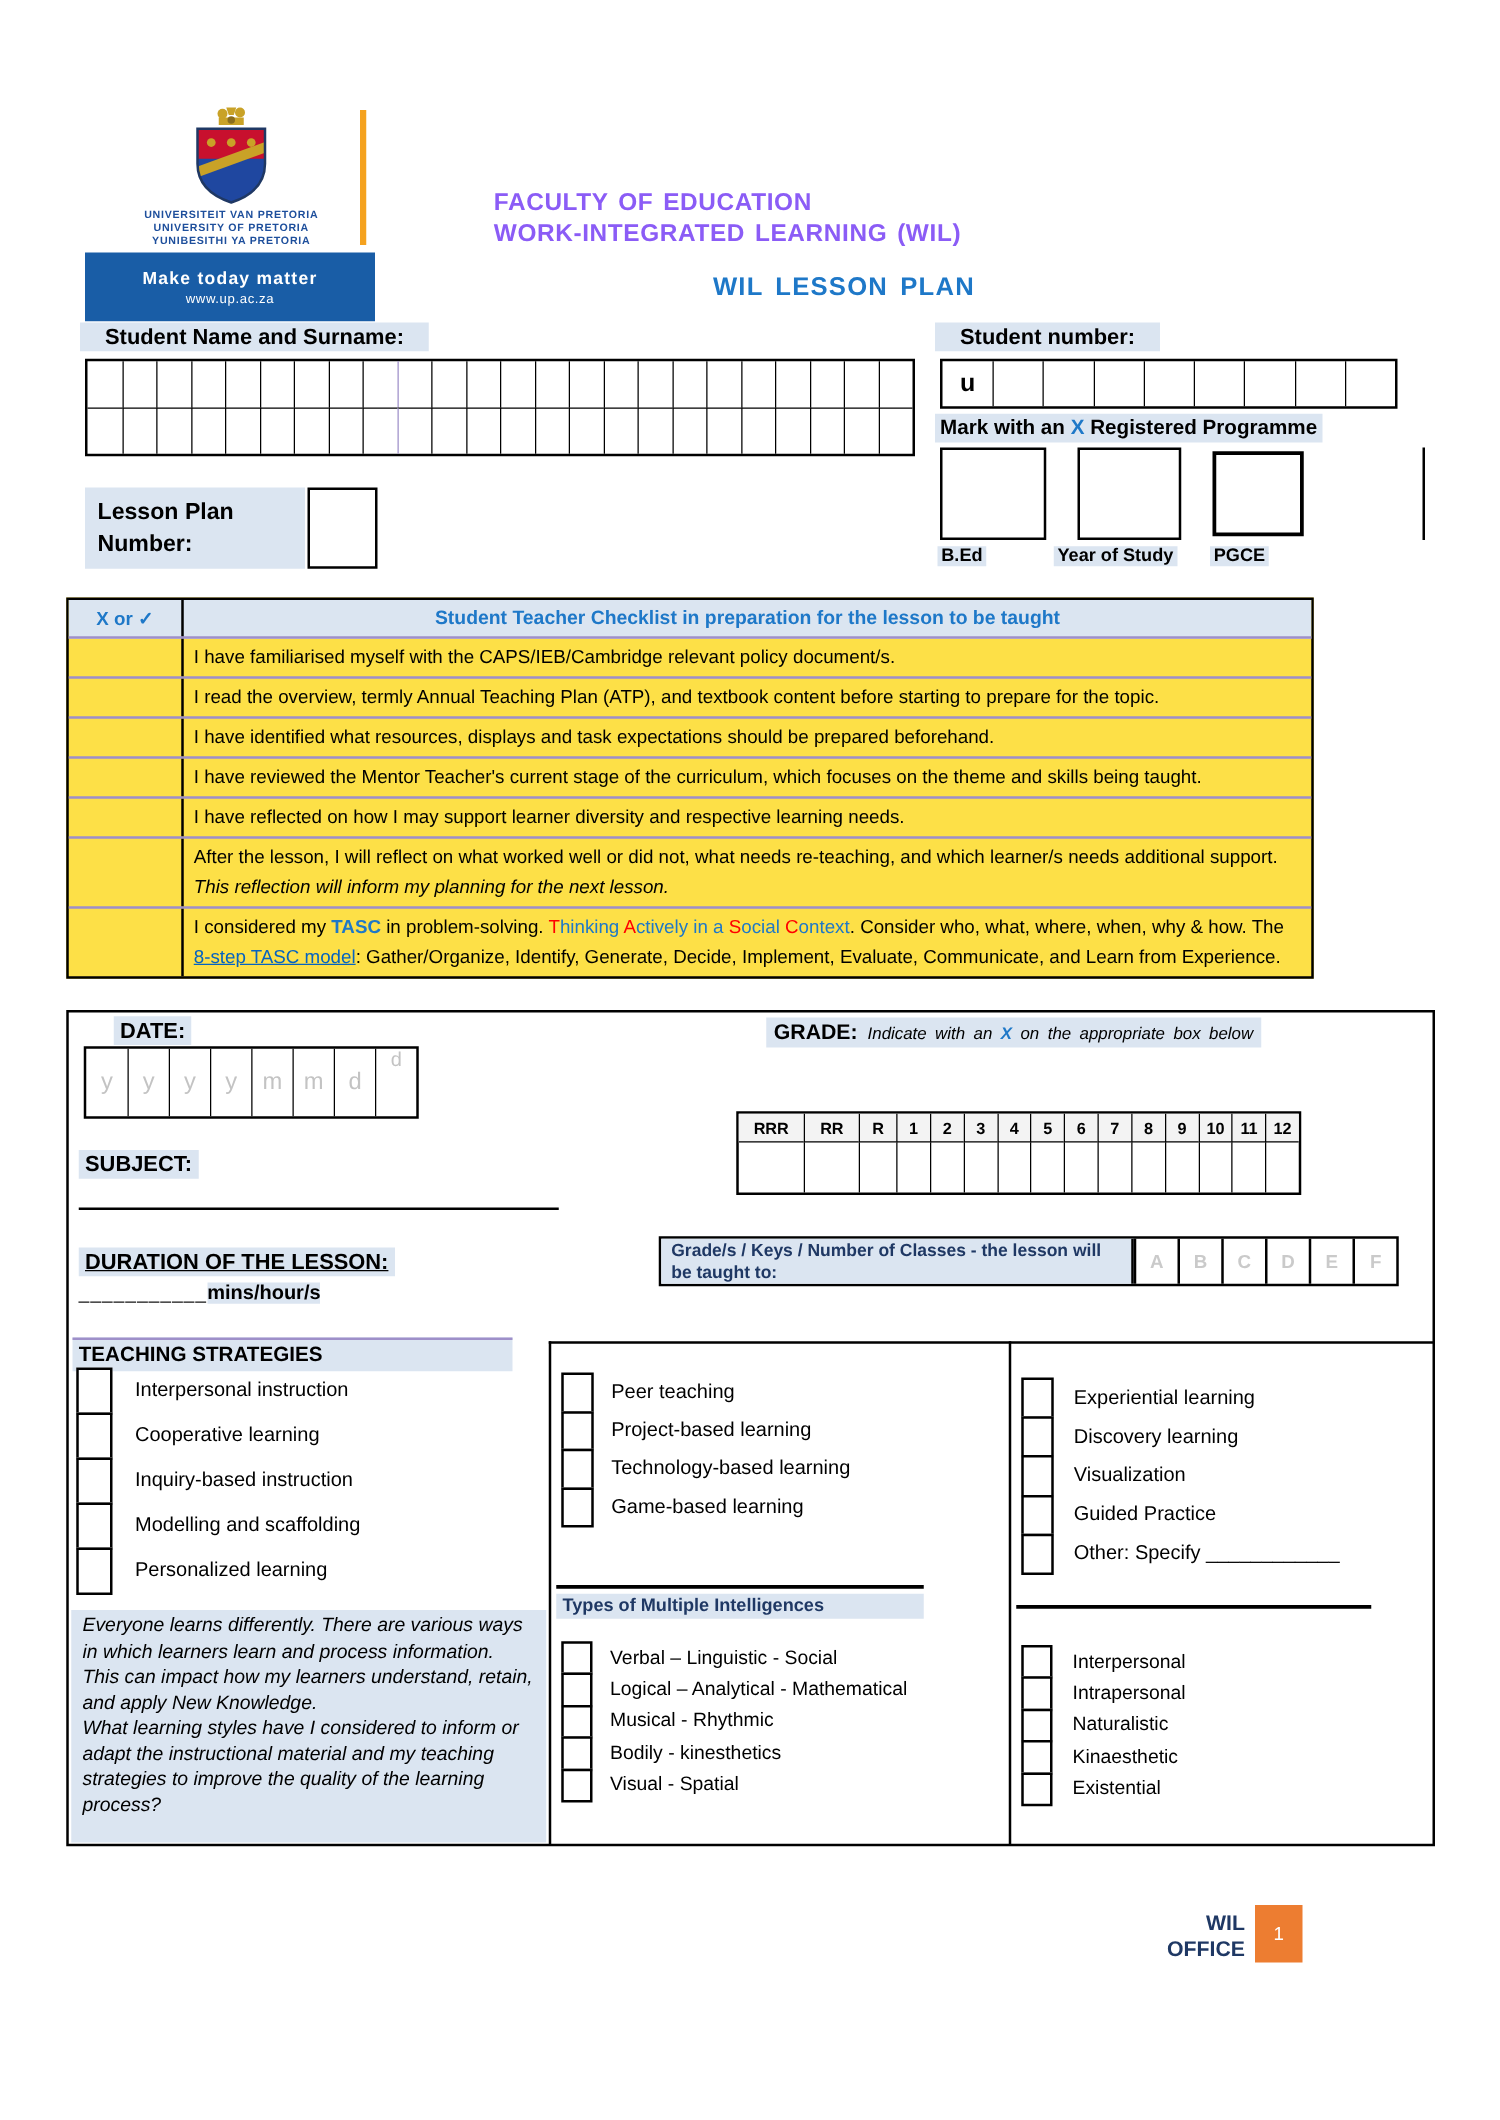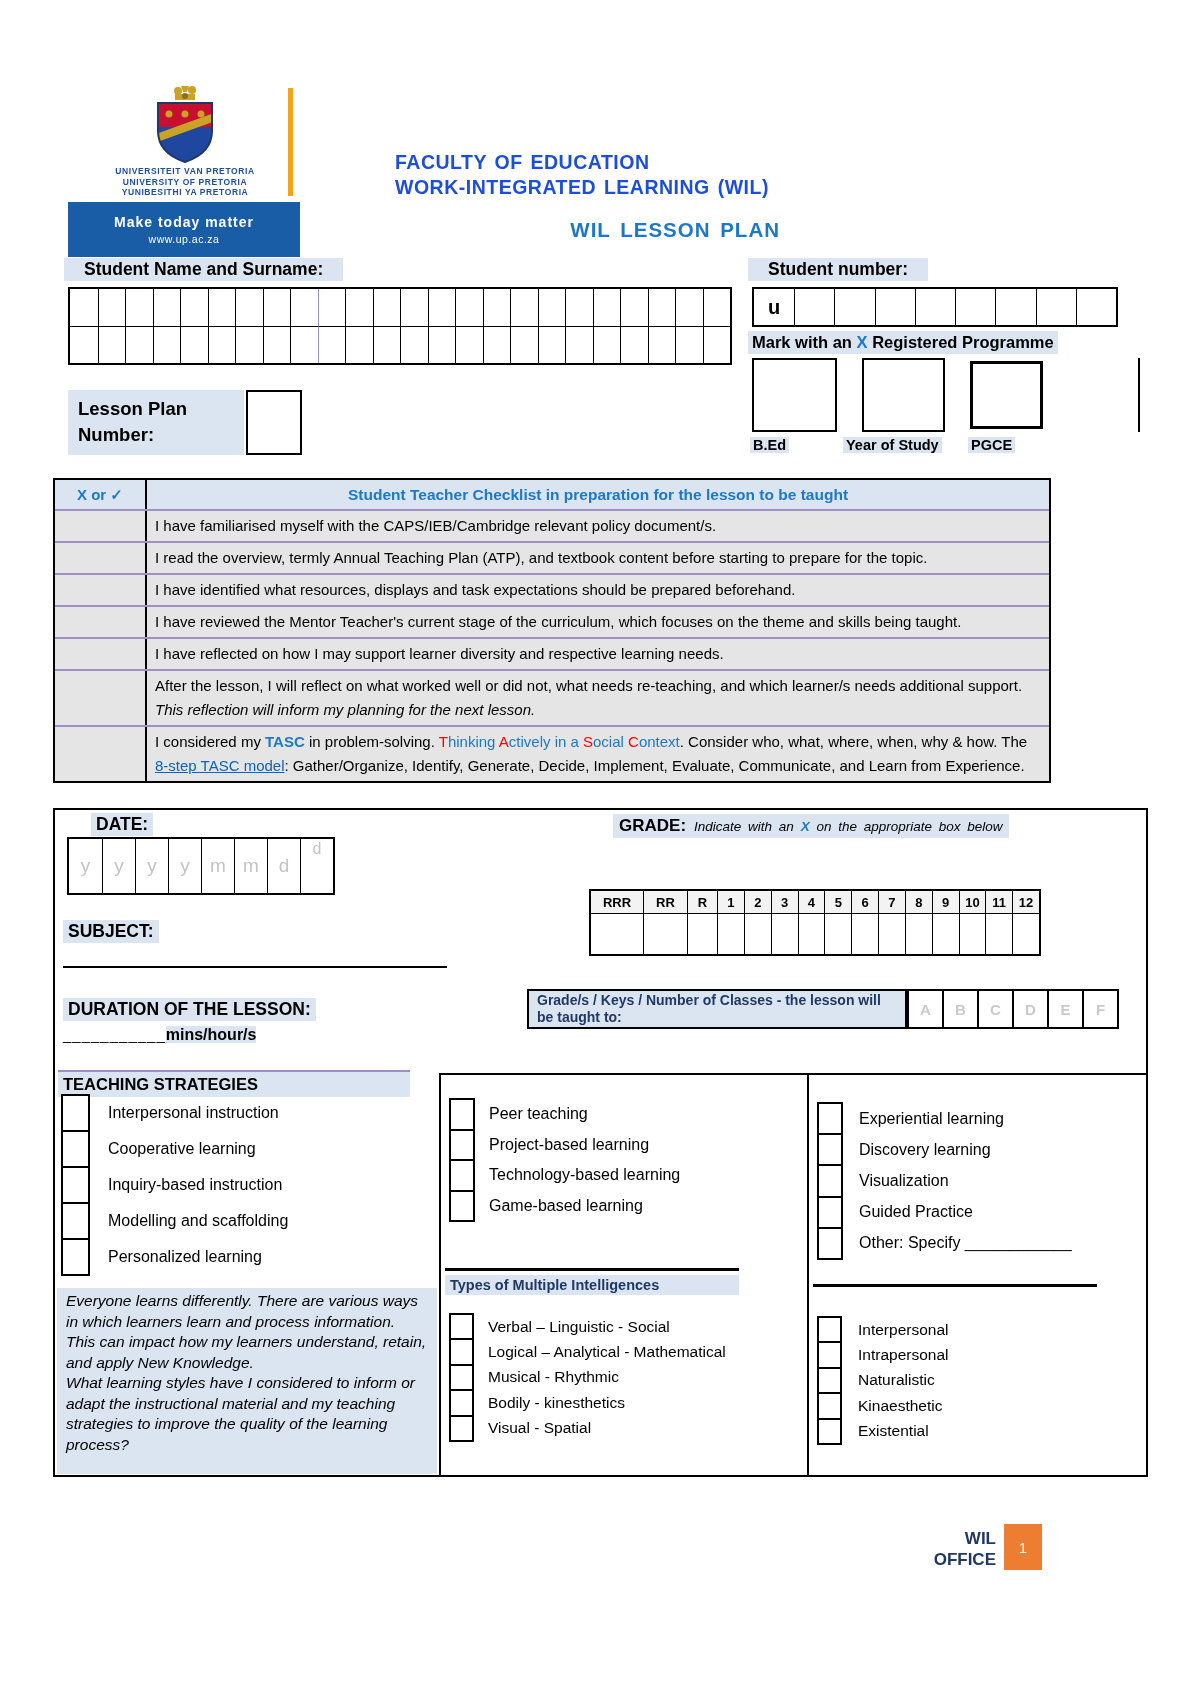--- a/index.html
+++ b/index.html
@@ -10,21 +10,21 @@
 
   
   .univ-lines{left:85px;top:166px;width:200px;text-align:center;
     font-size:8.5px;font-weight:bold;letter-spacing:.6px;line-height:10.5px;color:#1E4F9C;}
   .motto-box{left:68px;top:202px;width:232px;height:55px;background:#195DA6;color:#fff;
     display:flex;flex-direction:column;align-items:center;justify-content:center;}
   .motto-box .m1{font-size:14px;font-weight:bold;letter-spacing:1px;}
   .motto-box .m2{font-size:10.5px;margin-top:3px;letter-spacing:.5px;}
   .orange-bar{left:288px;top:88px;width:5px;height:108px;background:#F5A21E;}
   .faculty{left:395px;top:150px;font-size:19.5px;font-weight:bold;letter-spacing:.5px;
-    line-height:25px;color:#1d4ed8;word-spacing:2px;}
+    line-height:25px;color:#8b5cf6;word-spacing:2px;}
   .form-title{left:330px;top:218px;width:450px;text-align:right;font-size:20.5px;
     font-weight:bold;letter-spacing:1px;color:#1E78C8;word-spacing:3px;}
 
   
   .bgrid{display:grid;border:2px solid #000;background:#fff;box-sizing:border-box;}
   .bgrid .cell{border-left:1.5px solid #000;border-top:1.5px solid #000;
     display:flex;align-items:center;justify-content:center;box-sizing:border-box;}
   .name-grid{left:68px;top:287px;width:664px;height:78px;
     grid-template-columns:repeat(24,1fr);grid-template-rows:repeat(2,1fr);}
   .name-grid .cell:nth-child(24n+1){border-left:none;}
@@ -49,21 +49,21 @@
   .pb2{left:862px;top:358px;width:83px;height:74px;}
   .pb3{left:970px;top:361px;width:73px;height:68px;border-width:3.5px;}
   .vthin{left:1138px;top:358px;height:74px;border-left:2px solid #000;}
   .prog-label{font-size:14.5px;font-weight:bold;padding:0 3px;}
   .pl1{left:750px;top:437px;} .pl2{left:843px;top:437px;} .pl3{left:968px;top:437px;}
   .lp-label{left:68px;top:390px;width:176px;height:65px;box-sizing:border-box;
     font-size:18.5px;font-weight:bold;line-height:26px;padding:6px 10px;}
   .lp-cell{left:246px;top:390px;width:56px;height:65px;border:2px solid #000;box-sizing:border-box;}
 
   
-  .cl-outer{left:53px;top:478px;width:998px;border:2.5px solid #000;box-sizing:border-box;background:#e5e5e5;}
+  .cl-outer{left:53px;top:478px;width:998px;border:2.5px solid #000;box-sizing:border-box;background:#fde047;}
   .cl-head{display:grid;grid-template-columns:92px 1fr;background:#DBE5F1;height:29px;
     border-bottom:2px solid #9E8FC9;}
   .cl-head .c1{border-right:2.5px solid #000;display:flex;align-items:center;justify-content:center;
     color:#1E78C8;font-weight:bold;font-size:15px;}
   .cl-head .c2{display:flex;align-items:center;justify-content:center;color:#1E78C8;
     font-weight:bold;font-size:15.5px;}
   .cl-row{display:grid;grid-template-columns:92px 1fr;}
   .cl-row + .cl-row{border-top:2px solid #9E8FC9;}
   .cl-mark{border-right:2.5px solid #000;}
   .cl-text{padding:3px 8px;font-size:15px;line-height:24px;}
@@ -81,21 +81,21 @@
   .grade-note{font-size:13.5px;font-weight:normal;font-style:italic;margin-left:8px;word-spacing:3px;}
   .grade-note .bx{color:#1E78C8;font-weight:bold;}
   .grade-tbl{left:534px;top:79px;width:452px;border:2px solid #000;box-sizing:border-box;}
   .g-head,.g-body{display:grid;grid-template-columns:52px 44px 30px repeat(12,1fr);}
   .g-head .cell{height:22px;background:#F3F3F3;font-size:13px;font-weight:600;
     border-left:1.5px solid #000;border-bottom:1.5px solid #000;display:flex;align-items:center;justify-content:center;}
   .g-body .cell{height:40px;border-left:1.5px solid #000;}
   .g-head .cell:first-child,.g-body .cell:first-child{border-left:none;}
   .subject-label{left:8px;top:110px;}
   .subject-line{left:8px;top:156px;width:384px;border-bottom:2px solid #000;}
-  .duration-label{left:8px;top:188px;}
+  .duration-label{left:8px;top:188px;text-decoration:underline;}
   .duration-line{left:8px;top:216px;font-size:15px;letter-spacing:1px;}
   .duration-line .units{font-weight:bold;font-size:16px;letter-spacing:0;}
   .keys-box{left:472px;top:179px;width:592px;height:40px;border:2.5px solid #000;
     box-sizing:border-box;display:flex;background:#fff;}
   .keys-label{width:378px;box-sizing:border-box;background:#DBE5F1;color:#1F3864;
     font-weight:bold;font-size:14px;line-height:17px;padding:1px 8px;border-right:2px solid #000;}
   .keys-cell{flex:1;border-left:2px solid #000;display:flex;align-items:center;justify-content:center;
     color:#CACACA;font-weight:bold;font-size:15px;}
   .keys-cell:first-of-type{border-left:none;}
   .topline{left:384px;top:263px;width:708px;border-top:2px solid #000;}

